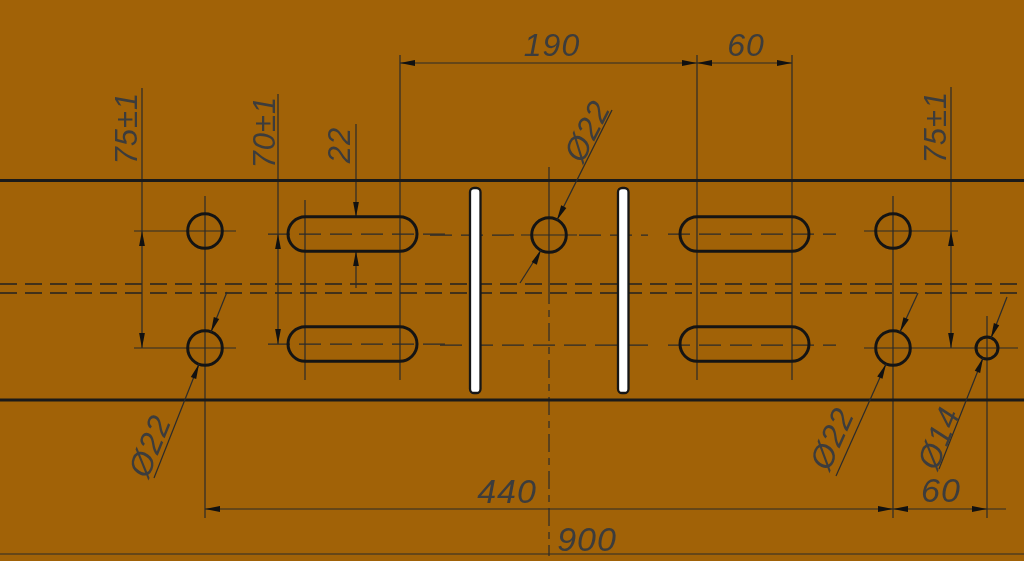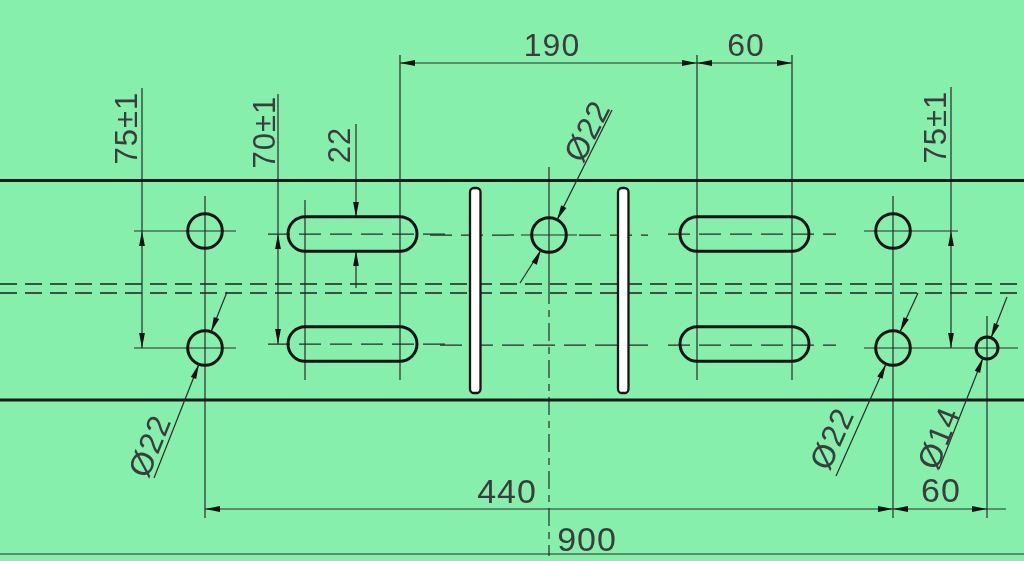--- a/index.html
+++ b/index.html
@@ -1,16 +1,16 @@
 <!DOCTYPE html>
 <html><head>
 <meta charset="utf-8">
 <style>
   html,body{margin:0;padding:0;background:#ffffff;}
-  #stage{position:relative;width:1024px;height:561px;background:#86efac;overflow:hidden;}
+  #stage{position:relative;width:1024px;height:561px;background:#a16207;overflow:hidden;font-style:italic;}
   svg{display:block;}
   .edge   {stroke:#1a1a1a;stroke-width:3.2;fill:none;stroke-linecap:butt;}
   .feature{stroke:#141414;stroke-width:3;fill:none;}
   .rung   {stroke:#161616;stroke-width:2.3;fill:#ffffff;}
   .thin   {stroke:#2b2b2b;stroke-width:1.2;fill:none;}
   .rowdash{stroke:#2b2b2b;stroke-width:1.25;fill:none;stroke-dasharray:22 9;}
   .phantom{stroke:#222222;stroke-width:1.6;fill:none;stroke-dasharray:17 8;}
   .cl     {stroke:#2b2b2b;stroke-width:1.2;fill:none;stroke-dasharray:18 6 7 6;}
   .arrow  {fill:#111111;stroke:none;}
   text.dim{font-family:"Liberation Sans",sans-serif;fill:#3c3c3c;text-anchor:middle;letter-spacing:1px;}

